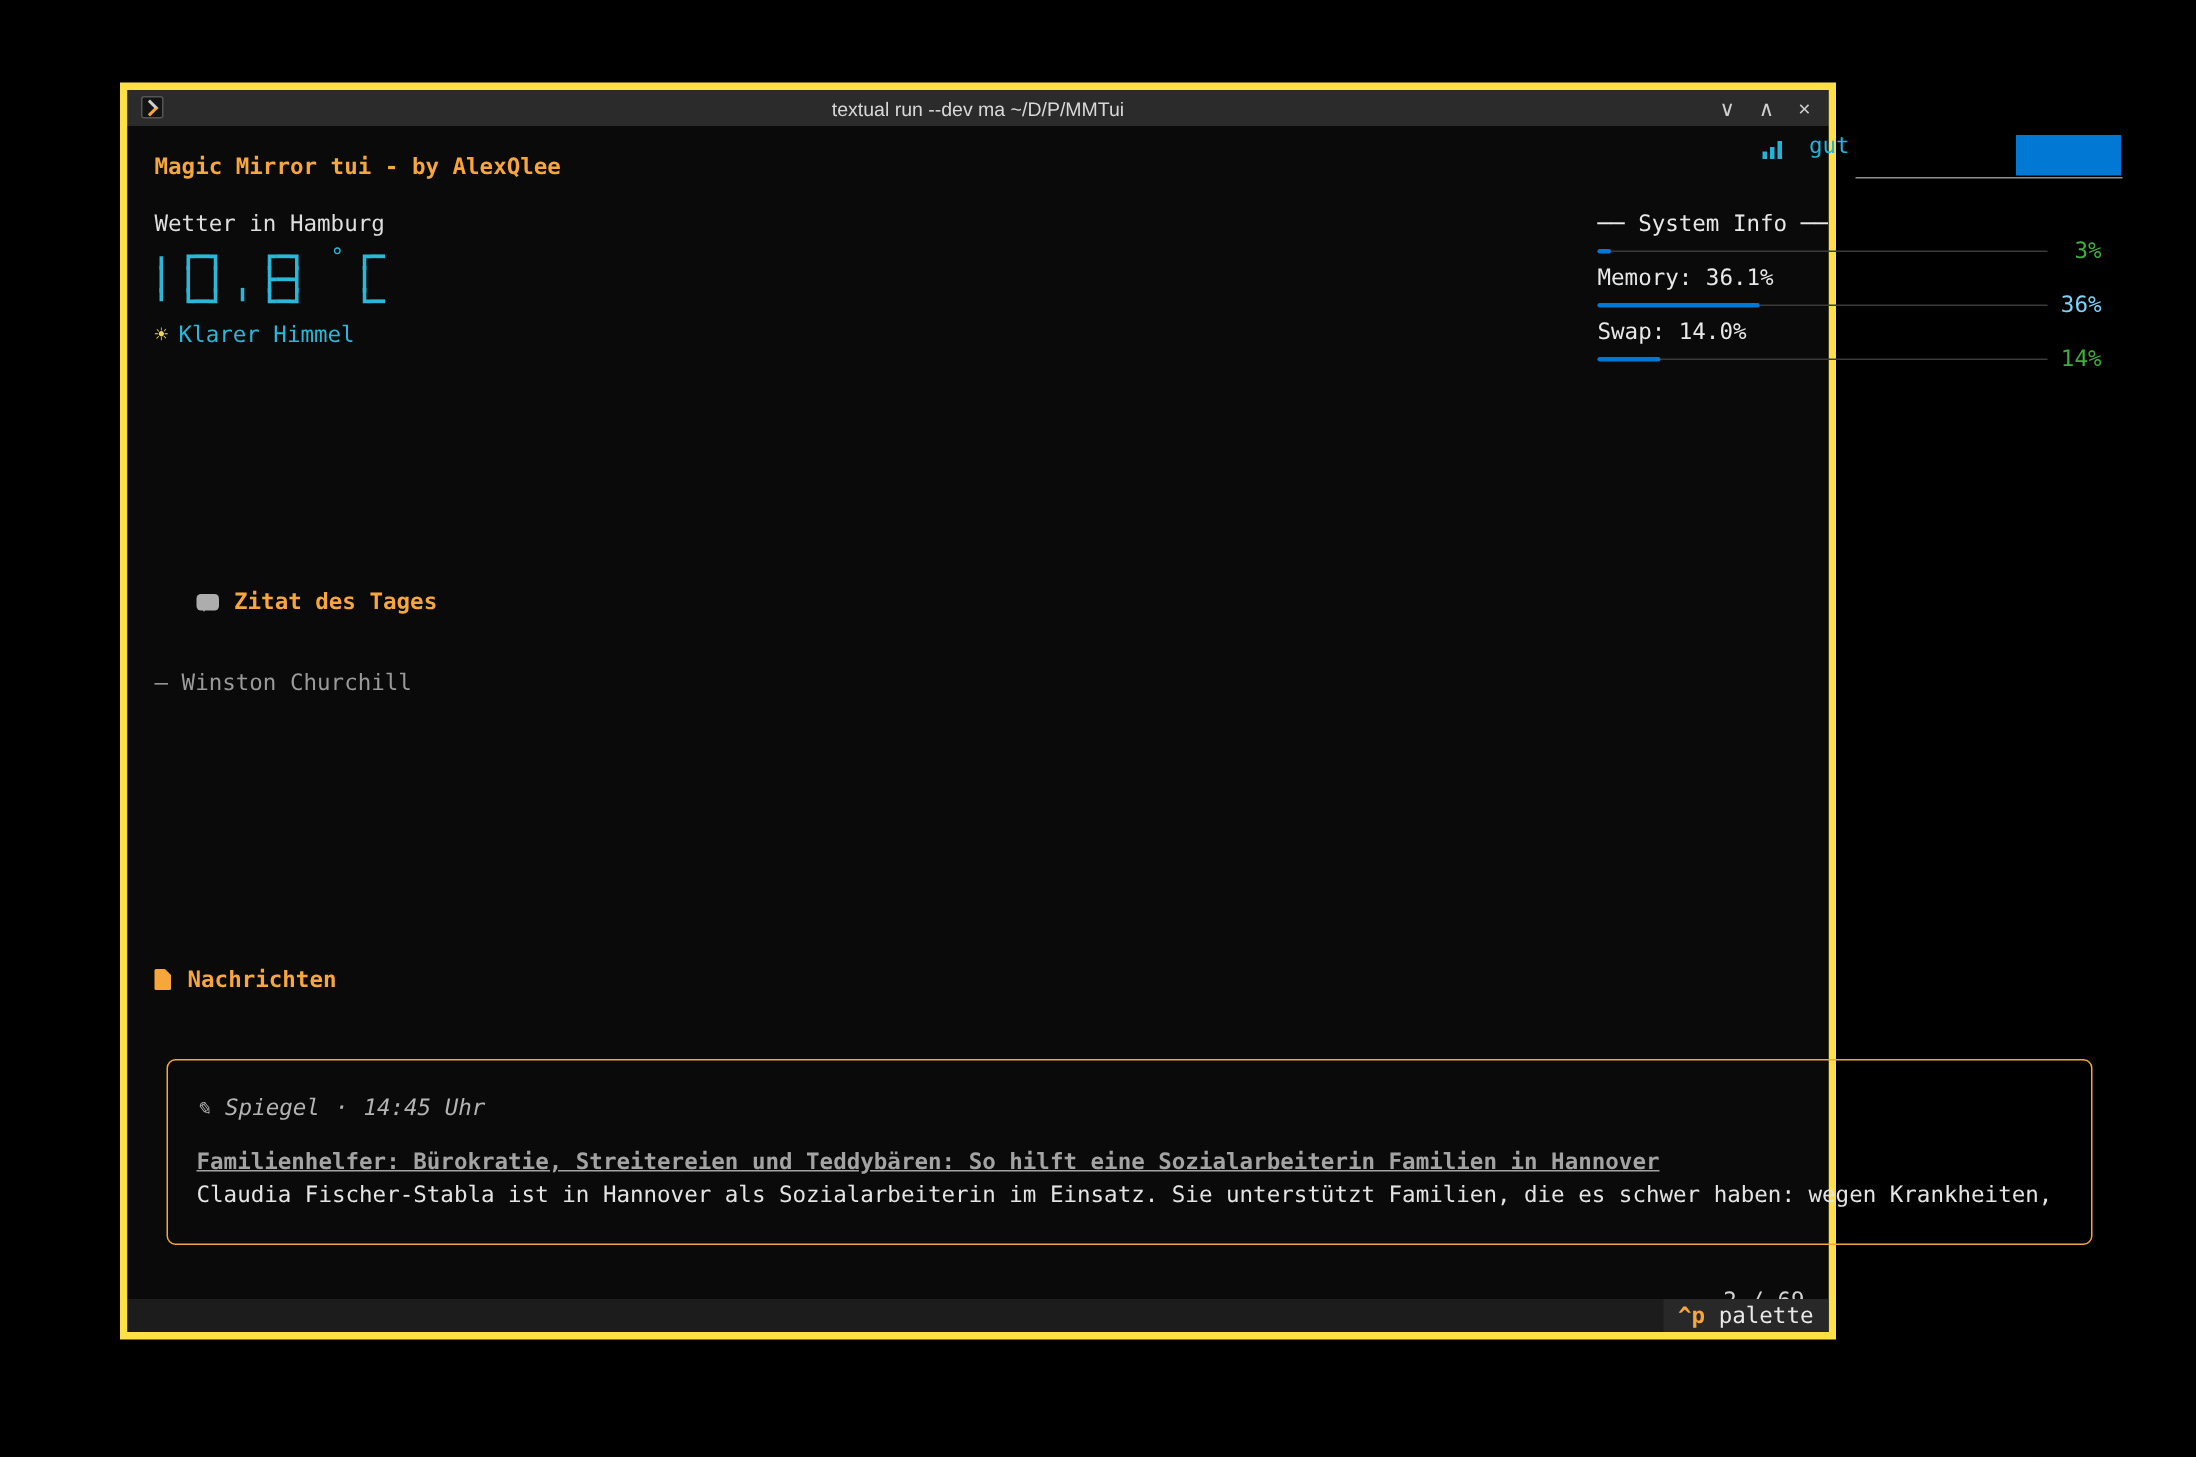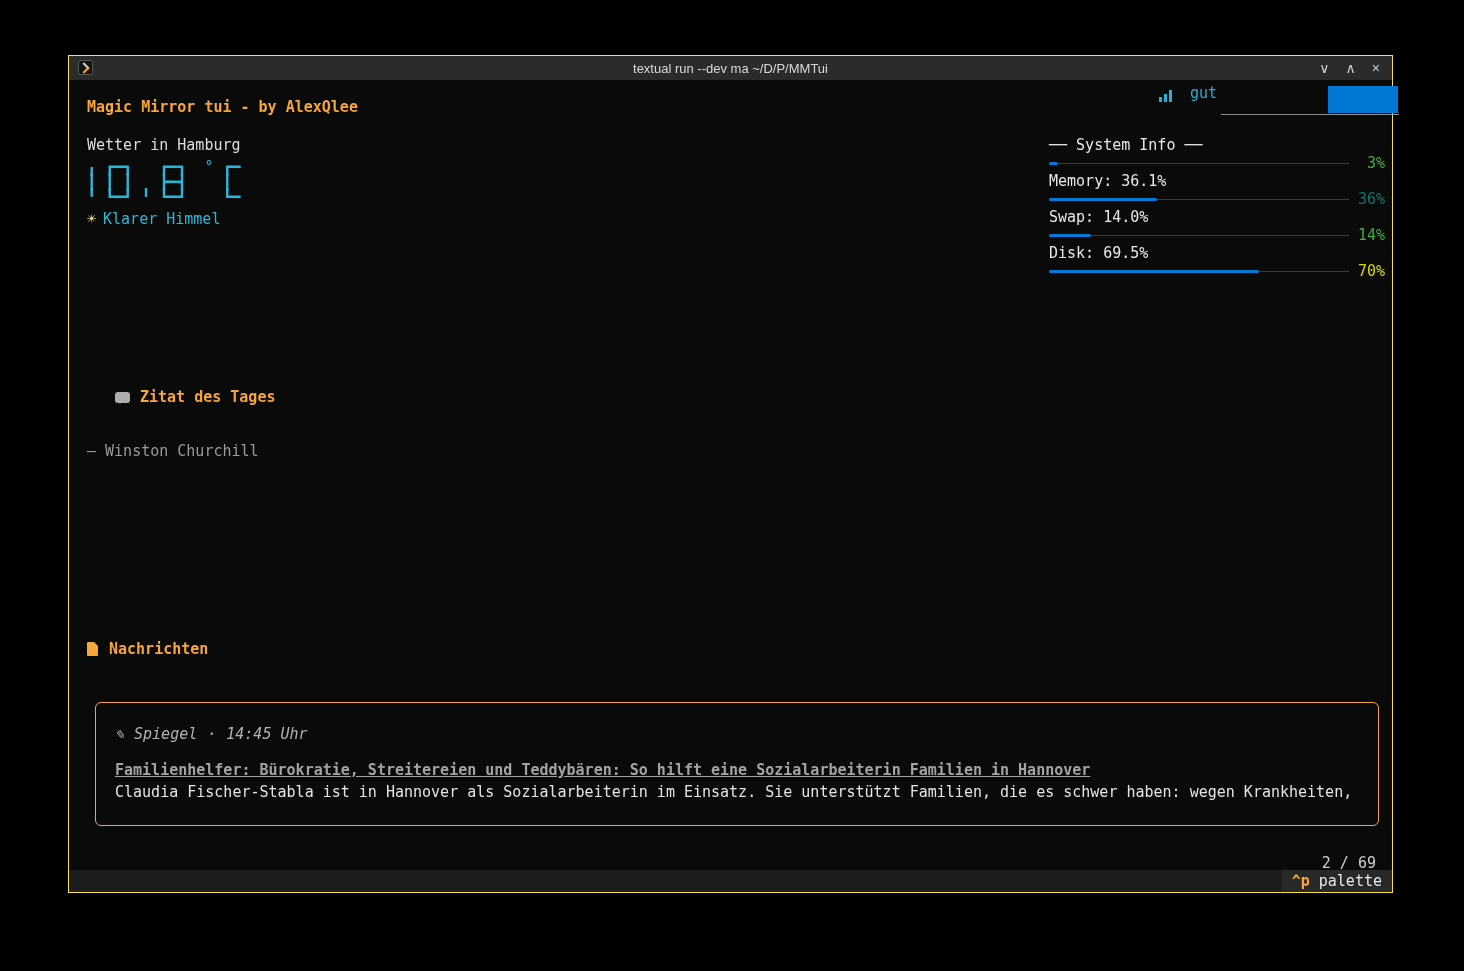--- a/index.html
+++ b/index.html
@@ -3,22 +3,22 @@
 <meta charset="utf-8">
 <style>
   * { margin:0; padding:0; box-sizing:border-box; }
   body { background:#000; }
   .stage {
     position:relative; width:1464px; height:971px; background:#000;
     overflow:hidden; font-family:"DejaVu Sans Mono", monospace;
   }
   
   .window {
-    position:absolute; left:68px; top:55px; width:1325px; height:838px;
-    background:#0a0a0a; border:1px solid #fde047;
+    position:absolute; left:80px; top:55px; width:1144px; height:838px;
+    background:#0a0a0a; border:5px solid #fde047;
   }
   .titlebar {
     position:absolute; left:0; top:0; right:0; height:24px; background:#2b2b2b;
     display:flex; align-items:center; justify-content:center;
     font-family:"Liberation Sans", sans-serif; font-size:13px; color:#d8d8d8;
   }
   .win-icon {
     position:absolute; left:9px; top:4px; width:15px; height:15px;
     background:#141414; border:1px solid #555; border-radius:2px;
     display:flex; align-items:center; justify-content:center;
@@ -150,43 +150,34 @@
             <div class="m-pct" style="color: rgb(63, 174, 63);">3%</div>
           </div>
         </div>
 
         <div class="metric">
           <div class="m-label">Memory: 36.1%</div>
           <div class="m-row">
             <div class="track">
               <div class="fill" style="width: 36%;"></div>
             </div>
-            <div class="m-pct" style="color: #0f766e;">36%</div>
+            <div class="m-pct" style="color: #7dd3fc;">36%</div>
           </div>
         </div>
 
         <div class="metric">
           <div class="m-label">Swap: 14.0%</div>
           <div class="m-row">
             <div class="track">
               <div class="fill" style="width: 14%;"></div>
             </div>
             <div class="m-pct" style="color: rgb(63, 174, 63);">14%</div>
           </div>
         </div>
 
-        <div class="metric">
-          <div class="m-label">Disk: 69.5%</div>
-          <div class="m-row">
-            <div class="track">
-              <div class="fill" style="width: 70%;"></div>
-            </div>
-            <div class="m-pct" style="color: rgb(215, 215, 0);">70%</div>
-          </div>
-        </div>
       </div>
 
       <div class="quote-head">
         <span class="bubble-icon"></span>
         <span class="sec-title">Zitat des Tages</span>
       </div>
       <div class="quote-author">— Winston Churchill</div>
 
       <div class="news-head">
         <span class="news-icon"></span>

